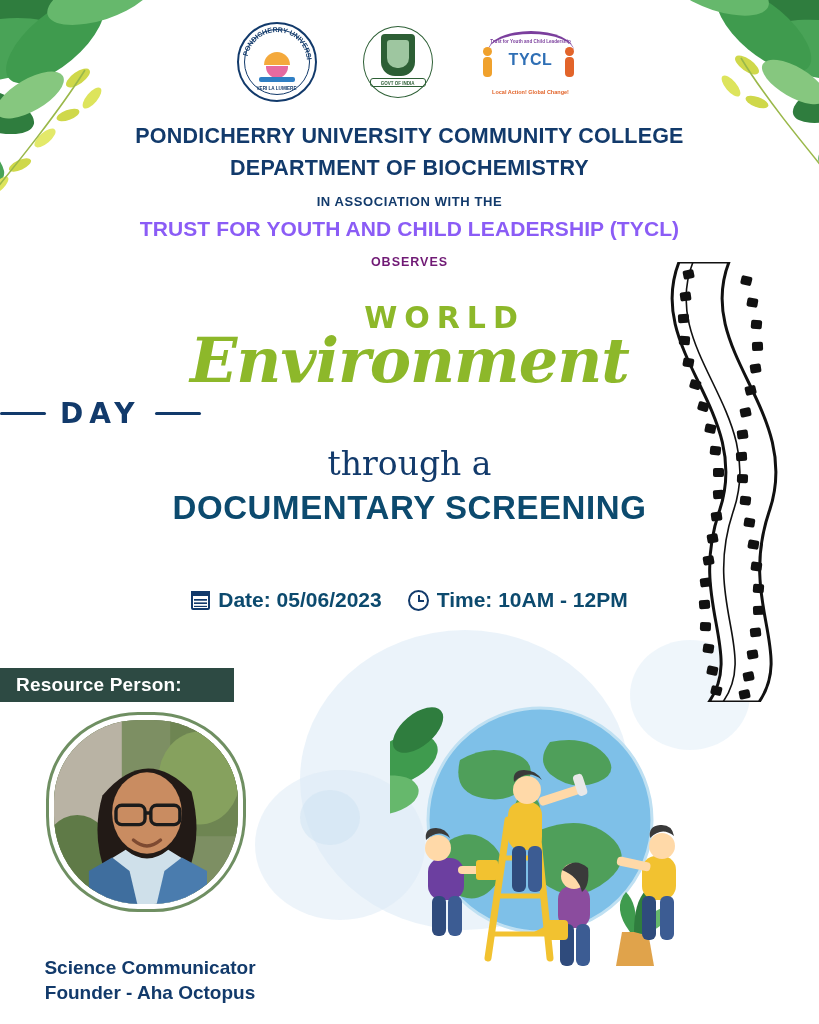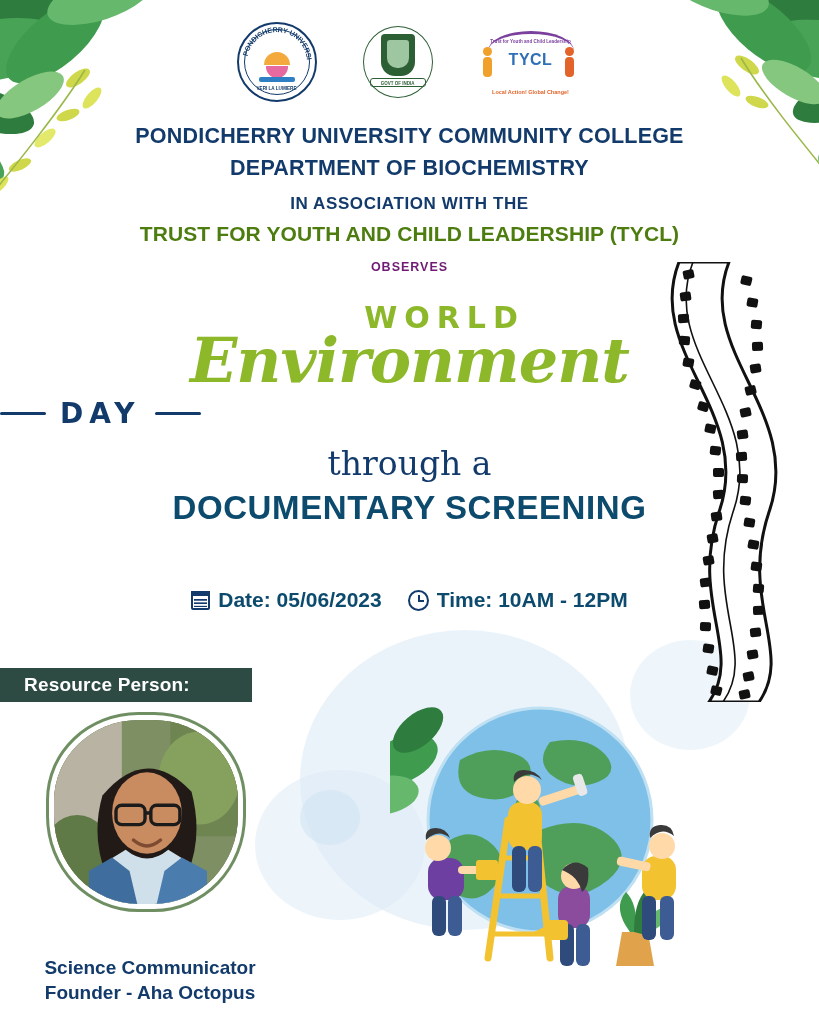--- a/index.html
+++ b/index.html
@@ -111,25 +111,25 @@
     font-size:4.6px; color:#7b3f9d; font-weight:bold;
   }
 
   
   .head-block { position:absolute; top:120px; left:0; width:100%; text-align:center; z-index:4;}
   .h-line1, .h-line2 {
     font-size:21.5px; font-weight:bold; color:#123a6b; letter-spacing:.2px;
     line-height:32px;
   }
   .h-assoc {
-    font-size:17px; font-weight:bold; color:#123a6b; letter-spacing:.6px;
+    font-size:13px; font-weight:bold; color:#123a6b; letter-spacing:.6px;
     margin-top:10px; margin-bottom:8px;
   }
   .h-line3 {
-    font-size:21px; font-weight:bold; color:#4d7c0f; letter-spacing:.1px;
+    font-size:21px; font-weight:bold; color:#8b5cf6; letter-spacing:.1px;
   }
   .h-observes {
     font-size:12.5px; font-weight:bold; color:#701a75; letter-spacing:1px;
     margin-top:14px;
   }
 
   
   .wed { position:absolute; top:300px; left:0; width:100%; text-align:center; z-index:4;}
   .wed-world {
     font-family:"DejaVu Sans", sans-serif;
@@ -184,23 +184,23 @@
   .clock-icon { width:21px; height:21px; position:relative;}
   .clock-ring { position:absolute; inset:0; border:2.2px solid #123a6b; border-radius:50%;}
   .clock-h { position:absolute; left:50%; top:5px; width:2px; height:6px; background:#123a6b; transform-origin: bottom center;}
   .clock-m { position:absolute; left:50%; top:10px; width:6px; height:2px; background:#123a6b;}
 
   
   .film { position:absolute; right:40px; top:262px; width:130px; height:440px; z-index:2;}
 
   
   .rp-banner {
-    position:absolute; left:0; top:668px; width:252px; height:34px;
+    position:absolute; left:0; top:668px; width:234px; height:34px;
     background:#2d4a43; color:#ffffff;
-    display:flex; align-items:center; padding-left:24px;
+    display:flex; align-items:center; padding-left:16px;
     font-size:19px; font-weight:bold; letter-spacing:.2px;
     z-index:6;
   }
   .rp-photo-wrap {
     position:absolute; left:46px; top:712px; width:200px; height:200px;
     border:3px solid #6f8f62; border-radius:46% 46% 46% 46% / 44% 44% 48% 48%;
     padding:5px; background:#fff; z-index:6;
   }
   .rp-photo {
     width:100%; height:100%; overflow:hidden;

